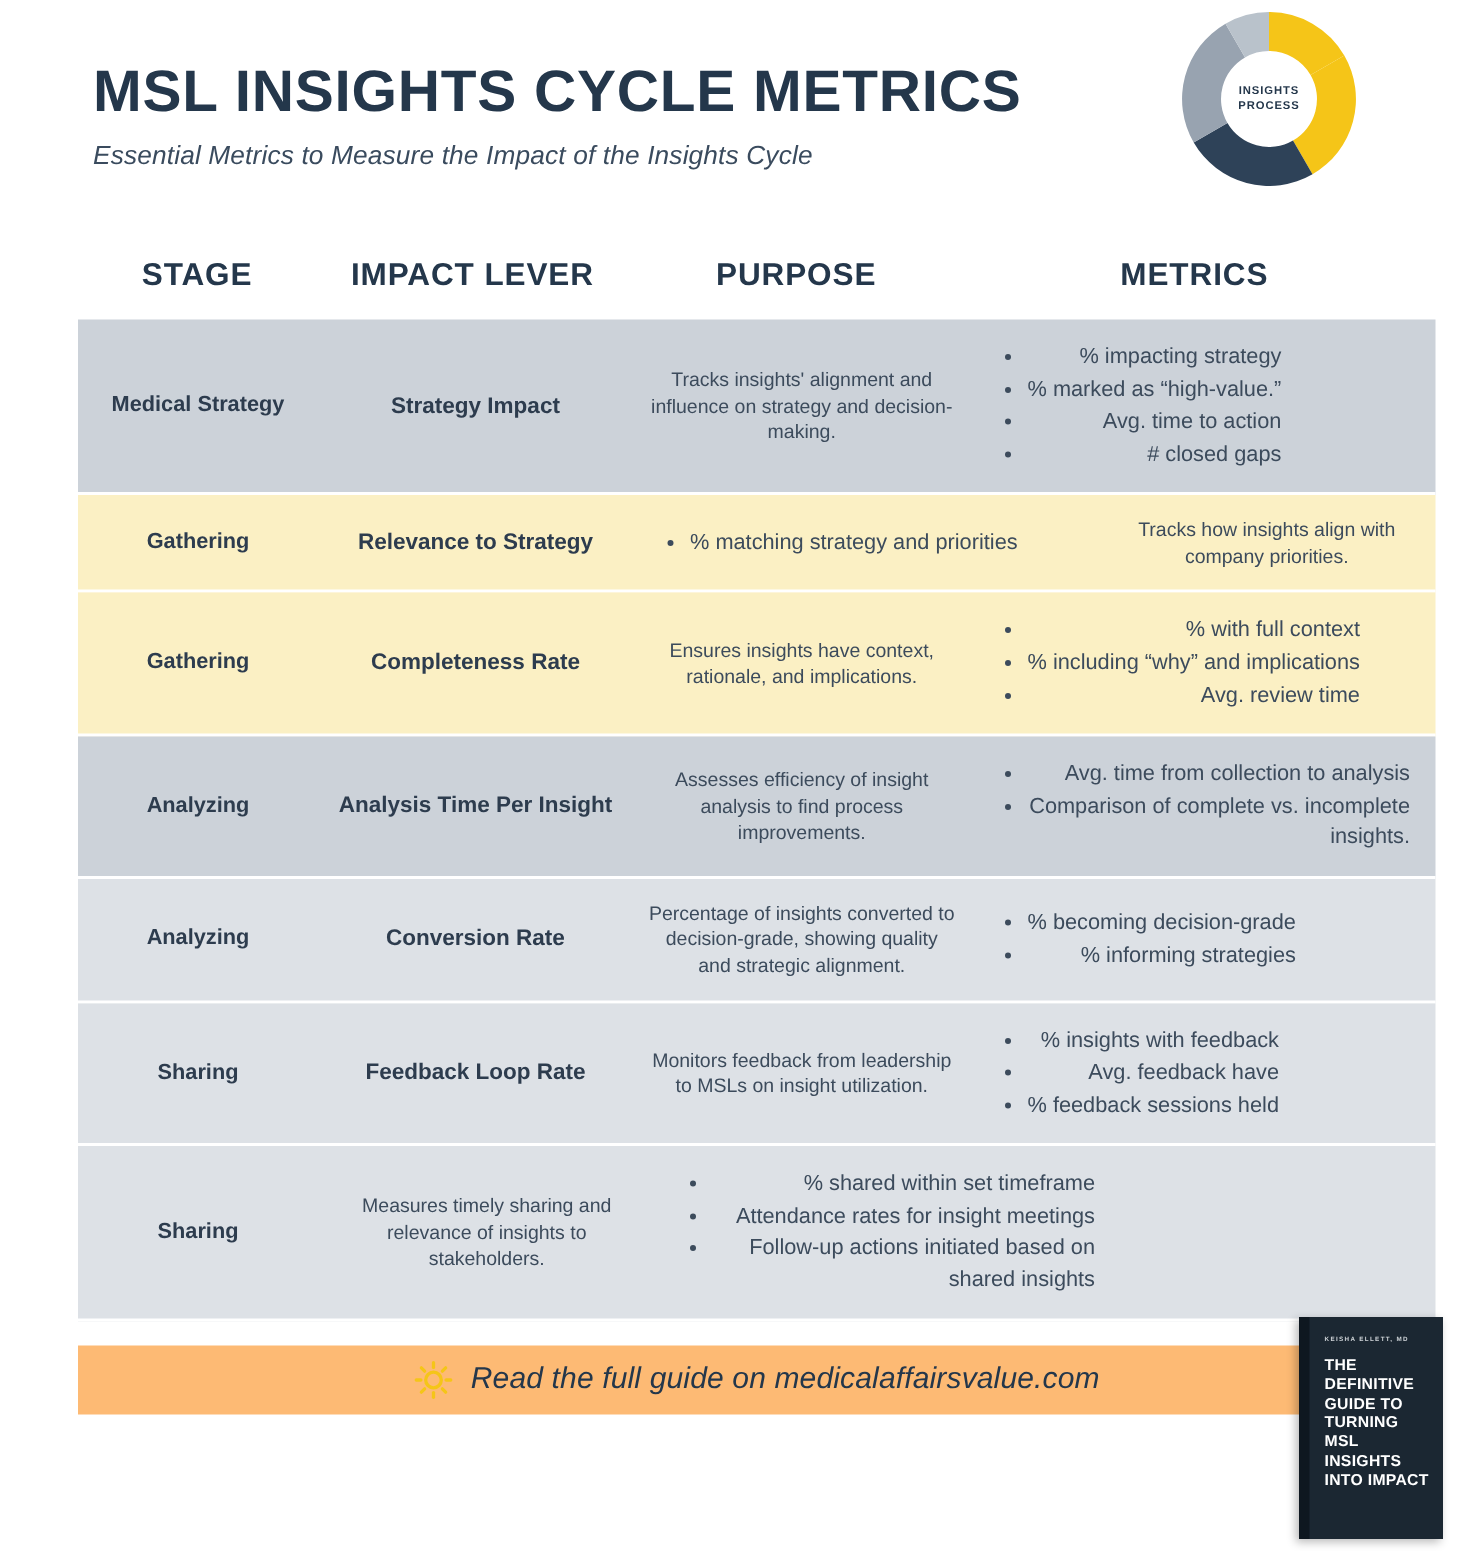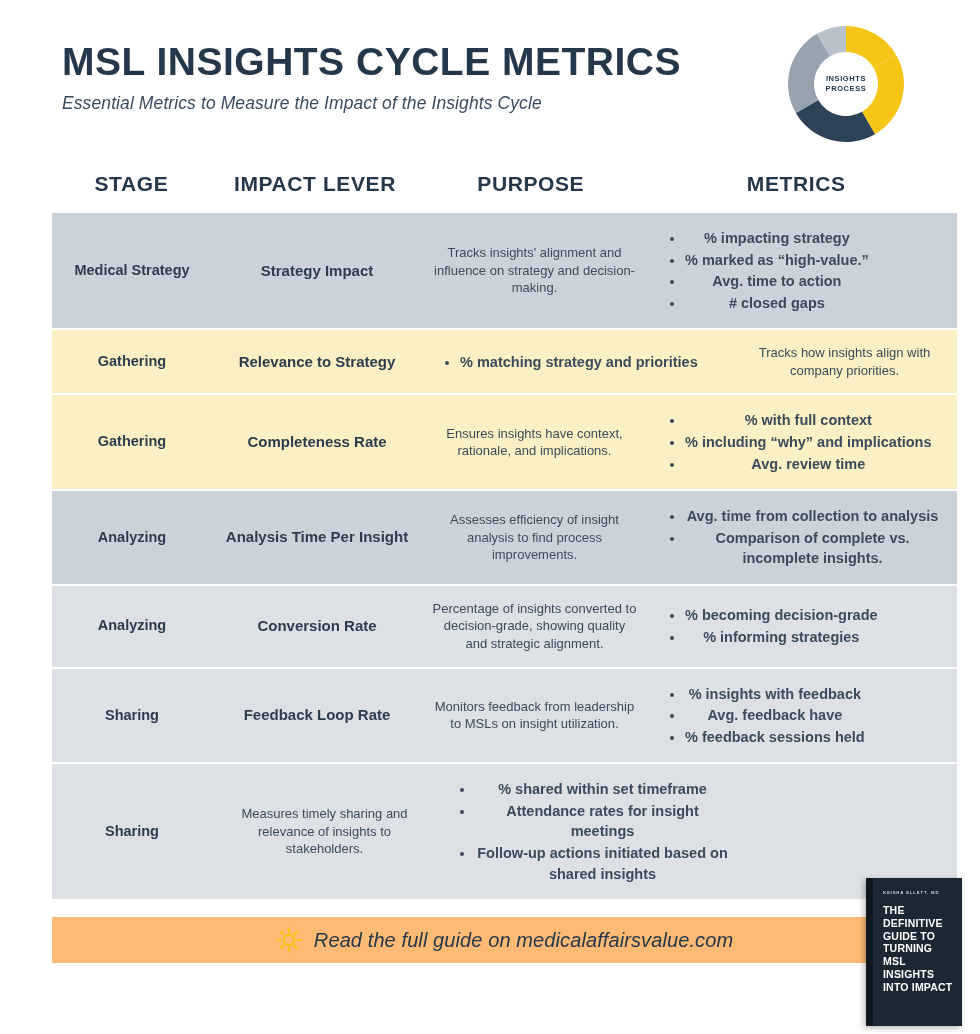--- a/index.html
+++ b/index.html
@@ -39,21 +39,21 @@
     font-style: italic;
     color: #3a4b5e;
     margin-top: 10px;
     letter-spacing: 0.1px;
   }
 
   
   .logo {
     position: absolute;
     right: 38px;
-    top: 18px;
+    top: 0;
     width: 132px; height: 132px;
   }
   .logo-label {
     position: absolute;
     left: 0; right: 0; top: 50%;
     transform: translateY(-50%);
     text-align: center;
     font-size: 7.5px;
     font-weight: bold;
     letter-spacing: 0.6px;
@@ -116,24 +116,23 @@
   }
   .cell.purpose {
     width: 225px;
     font-weight: normal;
     font-size: 13px;
     color: #3c4b5c;
   }
   .cell.metrics {
     width: 310px;
     justify-content: flex-start;
-    text-align: center;
+    text-align: right;
     padding-left: 22px;
     padding-right: 17px;
-    font-weight: bold;
   }
   .cell.metrics ul {
     margin: 0;
     padding-left: 16px;
     font-size: 14.5px;
     line-height: 1.42;
     color: #3c4b5c;
   }
   .cell.metrics li { margin: 1px 0; }
 

